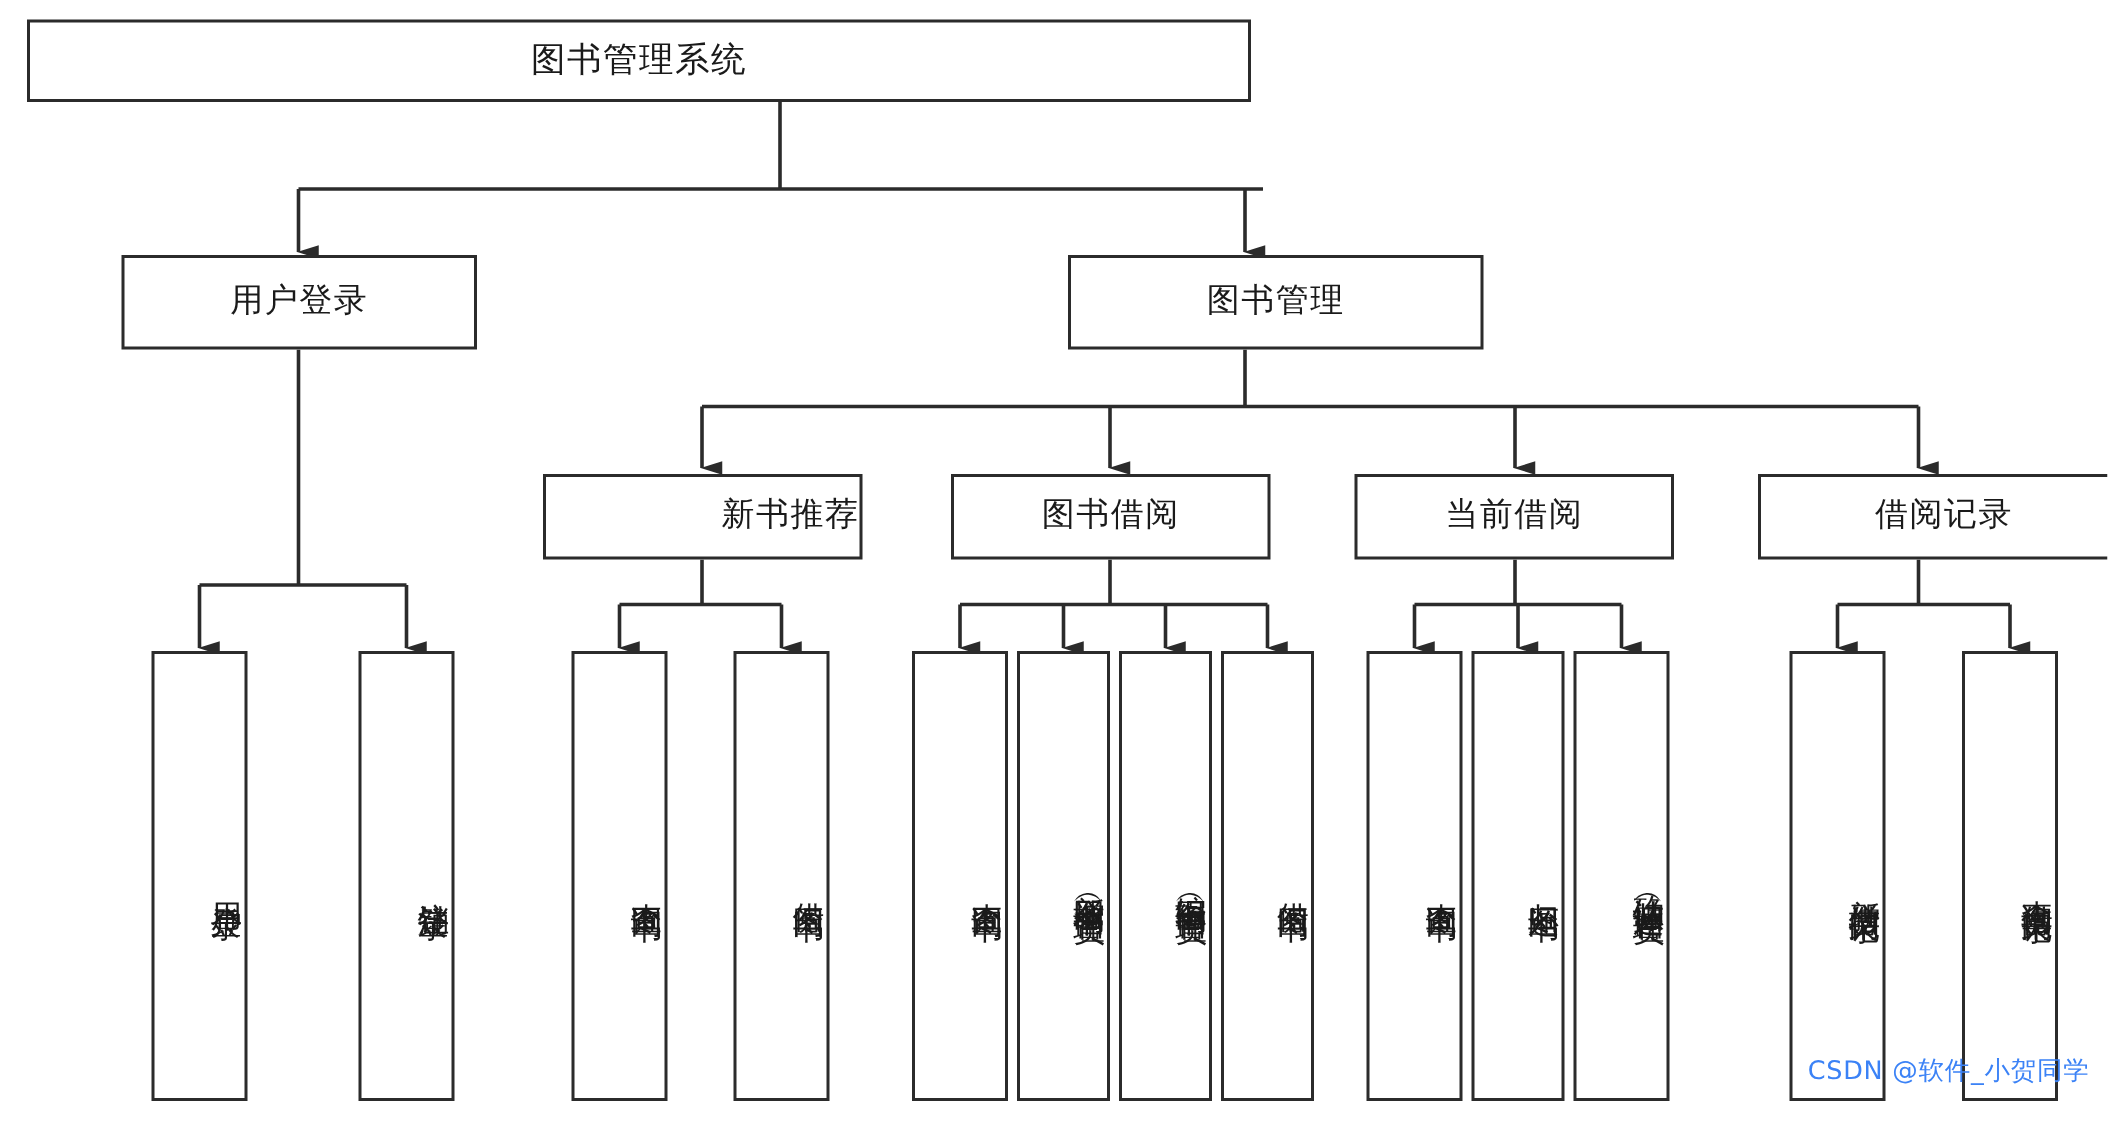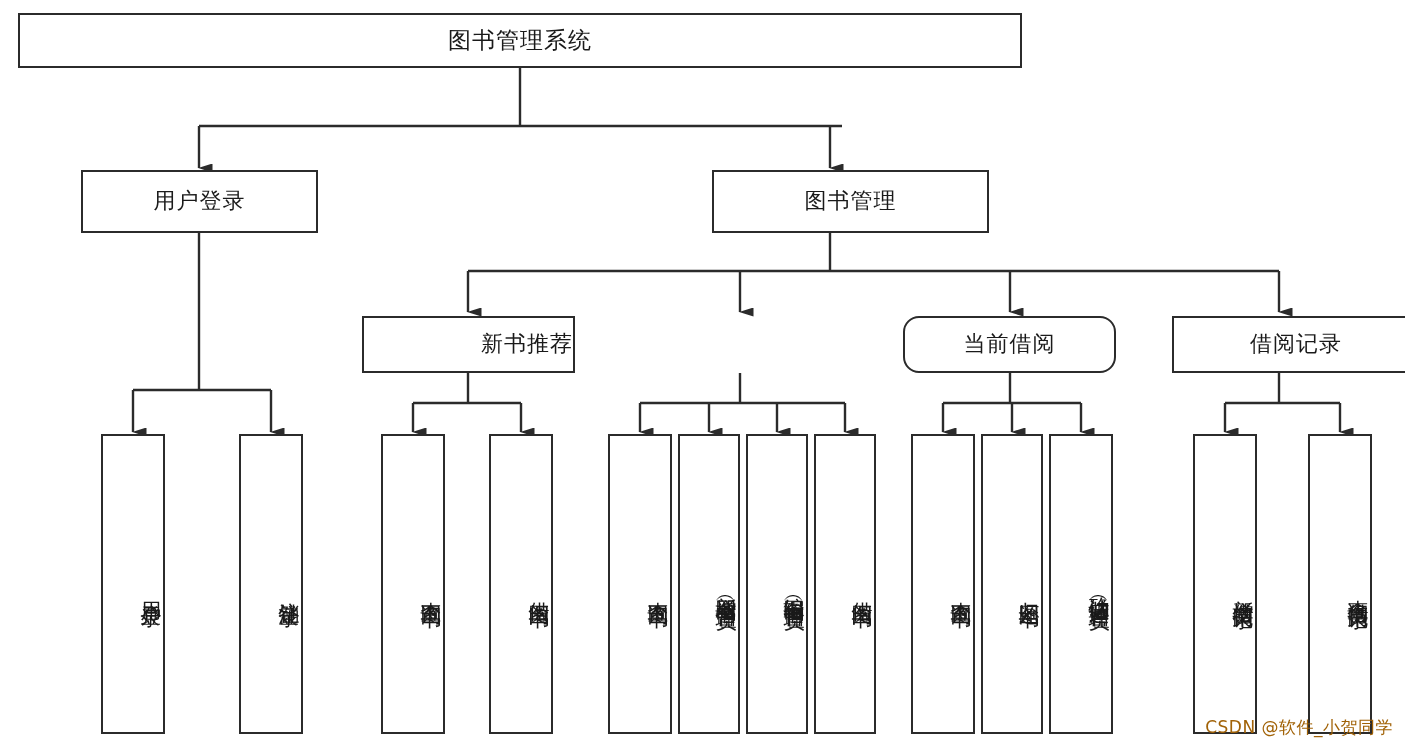--- a/index.html
+++ b/index.html
@@ -55,23 +55,23 @@
   }
   .node.root {
     font-size: 23px;
   }
   .node-label {
     display: block;
   }
   #watermark {
     position: absolute;
     right: 12px;
-    bottom: 8px;
+    bottom: 22px;
     font-size: 17px;
-    color: #a16207;
+    color: #3b82f6;
     letter-spacing: 0.5px;
     white-space: nowrap;
     z-index: 5;
     font-family: "DejaVu Sans", "Liberation Sans", sans-serif;
     margin-left: 24px;
   }
 </style>
 </head>
 <body>
 
@@ -120,35 +120,38 @@
       <path d="M 1012 403 L 1012 432" marker-end="url(#arrow)"></path>
       <path d="M 1081 403 L 1081 432" marker-end="url(#arrow)"></path>
 
       <path d="M 1279 373 L 1279 403"></path>
       <path d="M 1225 403 L 1340 403"></path>
       <path d="M 1225 403 L 1225 432" marker-end="url(#arrow)"></path>
       <path d="M 1340 403 L 1340 432" marker-end="url(#arrow)"></path>
     </g>
   </svg>
 
-  <div class="node horiz root" style="left:18px; top:13px; width:1004px; height:55px;">
+  <div class="node horiz root" style="left:18px; top:13px; width:816px; height:55px;">
     <span class="node-label">图书管理系统</span>
   </div>
 
   <div class="node horiz" style="left:81px; top:170px; width:237px; height:63px;">
     <span class="node-label">用户登录</span>
   </div>
   <div class="node horiz" style="left:712px; top:170px; width:277px; height:63px;">
     <span class="node-label">图书管理</span>
   </div>
 
   <div class="node horiz" style="left:362px; top:316px; width:213px; height:57px;justify-content:flex-end;">
     <span class="node-label">新书推荐</span>
   </div>
-  <div class="node horiz" style="left:903px; top:316px; width:213px; height:57px;border-radius:16px;">
+  <div class="node horiz" style="left:634px; top:316px; width:213px; height:57px;">
+    <span class="node-label">图书借阅</span>
+  </div>
+  <div class="node horiz" style="left:903px; top:316px; width:213px; height:57px;">
     <span class="node-label">当前借阅</span>
   </div>
   <div class="node horiz" style="left:1172px; top:316px; width:248px; height:57px;">
     <span class="node-label">借阅记录</span>
   </div>
 
   <div class="node vert" style="left:101px; top:434px; width:64px; height:300px;">
     <span class="node-label">用户登录</span>
   </div>
   <div class="node vert" style="left:239px; top:434px; width:64px; height:300px;">

